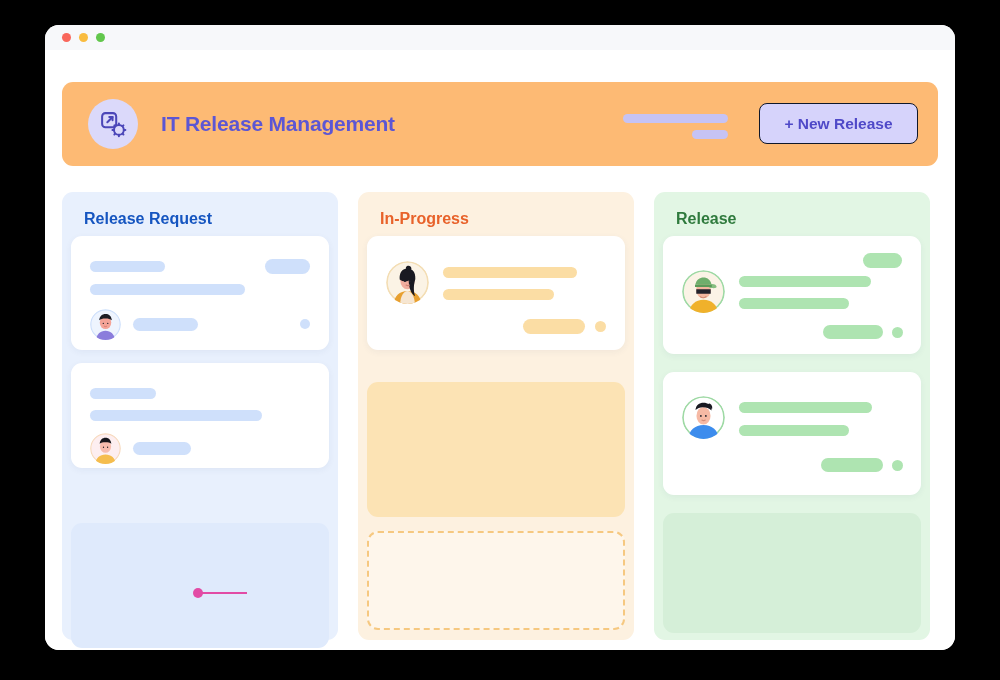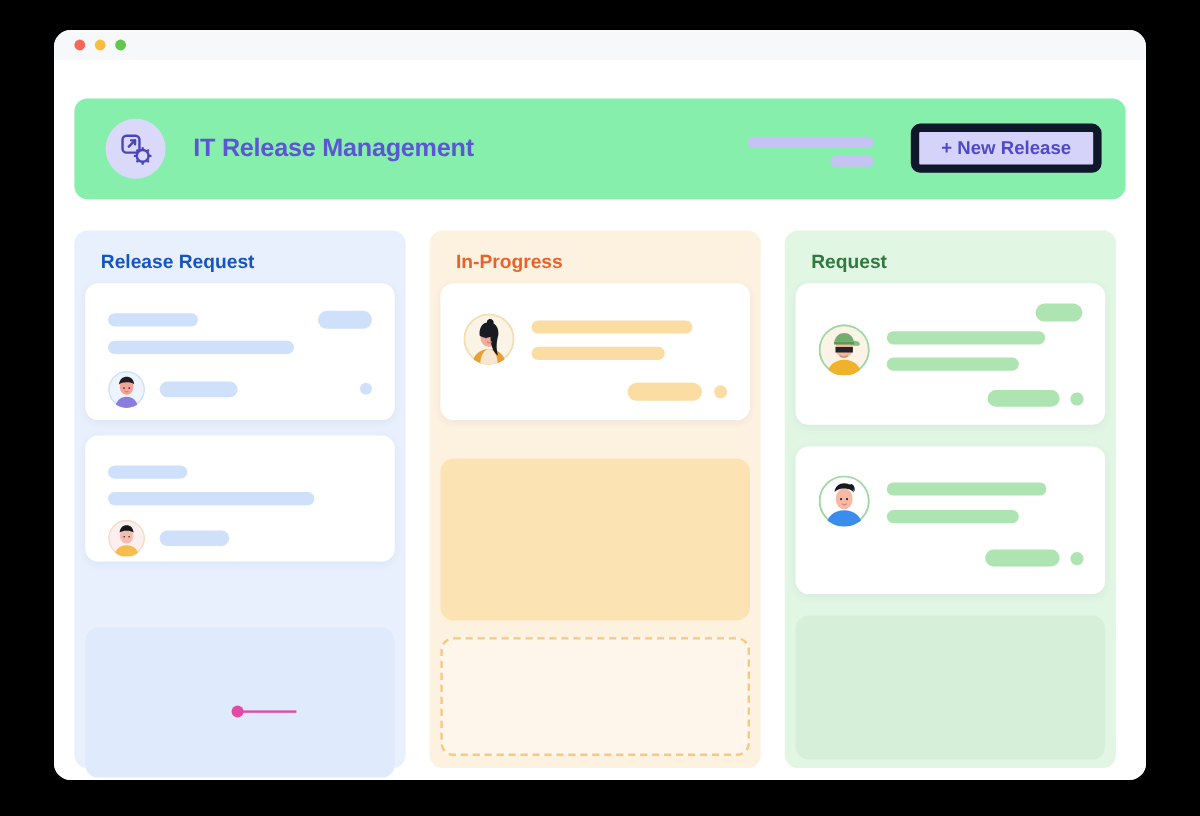--- a/index.html
+++ b/index.html
@@ -37,21 +37,21 @@
     left: 0; top: 25px;
     width: 910px; height: 600px;
     background: #ffffff;
   }
 
   
   .appheader {
     position: absolute;
     left: 17px; top: 32px;
     width: 876px; height: 84px;
-    background: #86efac;
+    background: #fdba74;
     border-radius: 11px;
     padding-left: 15px;
   }
   .app-icon-wrap {
     position: absolute; left: 26px; top: 17px;
     width: 50px; height: 50px;
     border-radius: 50%;
     background: #dbd9fa;
     display: flex; align-items: center; justify-content: center;
   }
@@ -69,21 +69,21 @@
   }
   .header-bar-2 {
     position: absolute; right: 210px; top: 48px;
     width: 36px; height: 9px;
     border-radius: 5px; background: #c6c3f4;
   }
   .new-release-btn {
     position: absolute; right: 20px; top: 21px;
     width: 159px; height: 41px;
     background: #d6d3fb;
-    border: 7px solid #0f172a;
+    border: 1px solid #0f172a;
     border-radius: 8px;
     color: #4f49c8;
     font-size: 15.5px; font-weight: bold;
     display: flex; align-items: center; justify-content: center;
     cursor: pointer;
   }
 
   
   .board { position: absolute; left: 0; top: 0; width: 910px; height: 600px; }
   .column {
@@ -335,21 +335,21 @@
           <div class="bar o-lite" style="right:40px;top:83px;width:62px;height:15px;border-radius:8px;"></div>
           <div class="pill-dot o-lite" style="right:19px;top:85px;width:11px;height:11px;"></div>
         </div>
 
         <div class="drag-card-orange"></div>
 
         <div class="dropzone-orange"></div>
       </div>
 
       <div class="column col-released">
-        <div class="col-title">Request</div>
+        <div class="col-title">Release</div>
 
         <div class="card" style="top:44px;height:118px;">
           <div class="bar g-lite" style="right:19px;top:17px;width:39px;height:15px;border-radius:8px;"></div>
           <div class="avatar" style="left:19px;top:34px;width:43px;height:43px;">
             <svg viewBox="0 0 44 44" width="43" height="43" xmlns="http://www.w3.org/2000/svg">
               <circle cx="22" cy="22" r="21" fill="#fbf3e6" stroke="#9ed9a4" stroke-width="1.7"></circle>
               <path d="M7.5 44c0-8.2 6.4-13.6 14.5-13.6S36.5 35.8 36.5 44z" fill="#f0b12b"></path>
               <ellipse cx="22" cy="20.4" rx="7.5" ry="8.6" fill="#f3b79f"></ellipse>
               <path d="M13.6 15.2c.8-5.2 4.6-7.6 8.4-7.6 4 0 7.6 2.6 8.2 7.6z" fill="#6fae6c"></path>
               <path d="M29.6 14.4c3.8-.4 5.6 1.3 5.8 2.6.2 1.3-1.6 1.9-5 1.5-2.2-.3-3.4-.8-3.4-2 0-1.2 1.1-1.9 2.6-2.1z" fill="#86bd80"></path>

